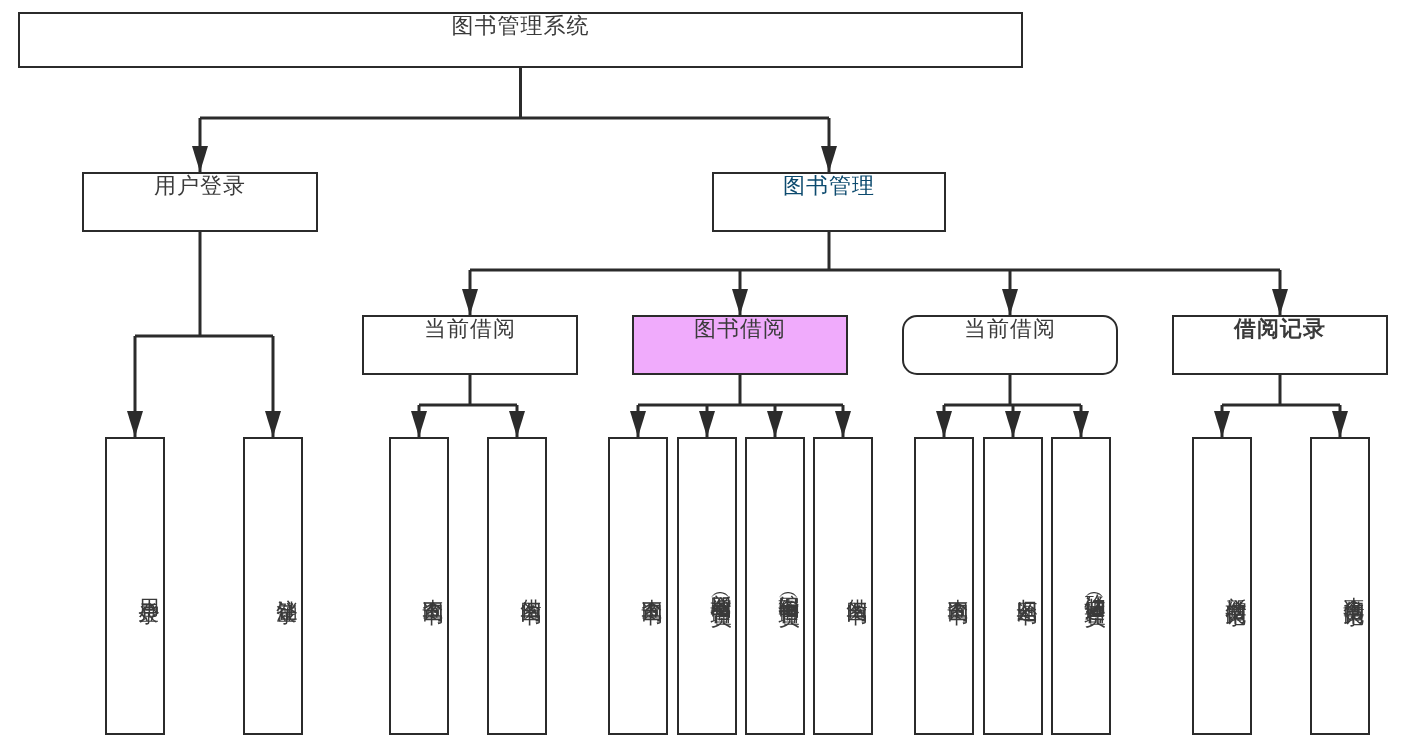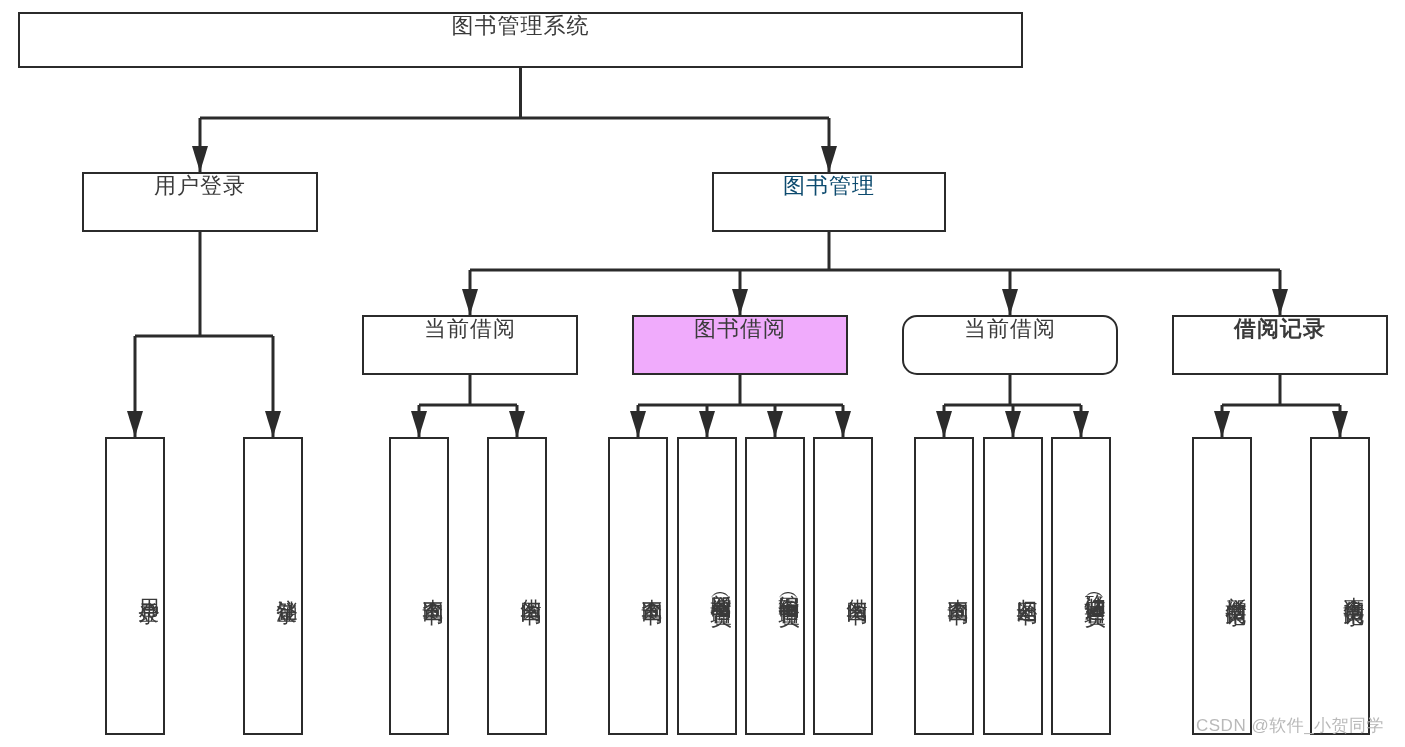--- a/index.html
+++ b/index.html
@@ -178,14 +178,13 @@
       <div class="node vert" style="left: 1051px; top: 437px; width: 60px; height: 298px; border-color: rgb(43, 43, 43); background: rgb(255, 255, 255); color: rgb(58, 58, 58);">
         <span class="vlabel">确认归还（管理员）</span>
       </div>
       <div class="node vert" style="left: 1192px; top: 437px; width: 60px; height: 298px; border-color: rgb(43, 43, 43); background: rgb(255, 255, 255); color: rgb(58, 58, 58);">
         <span class="vlabel">新增借阅记录</span>
       </div>
       <div class="node vert" style="left: 1310px; top: 437px; width: 60px; height: 298px; border-color: rgb(43, 43, 43); background: rgb(255, 255, 255); color: rgb(58, 58, 58);">
         <span class="vlabel">查询借阅记录</span>
       </div>
     </div>
-  <div class="watermark" style="left: 1196px; top: 714px;">CSDN @软件_小贺同学</div>
 </div>
 
 </body></html>

